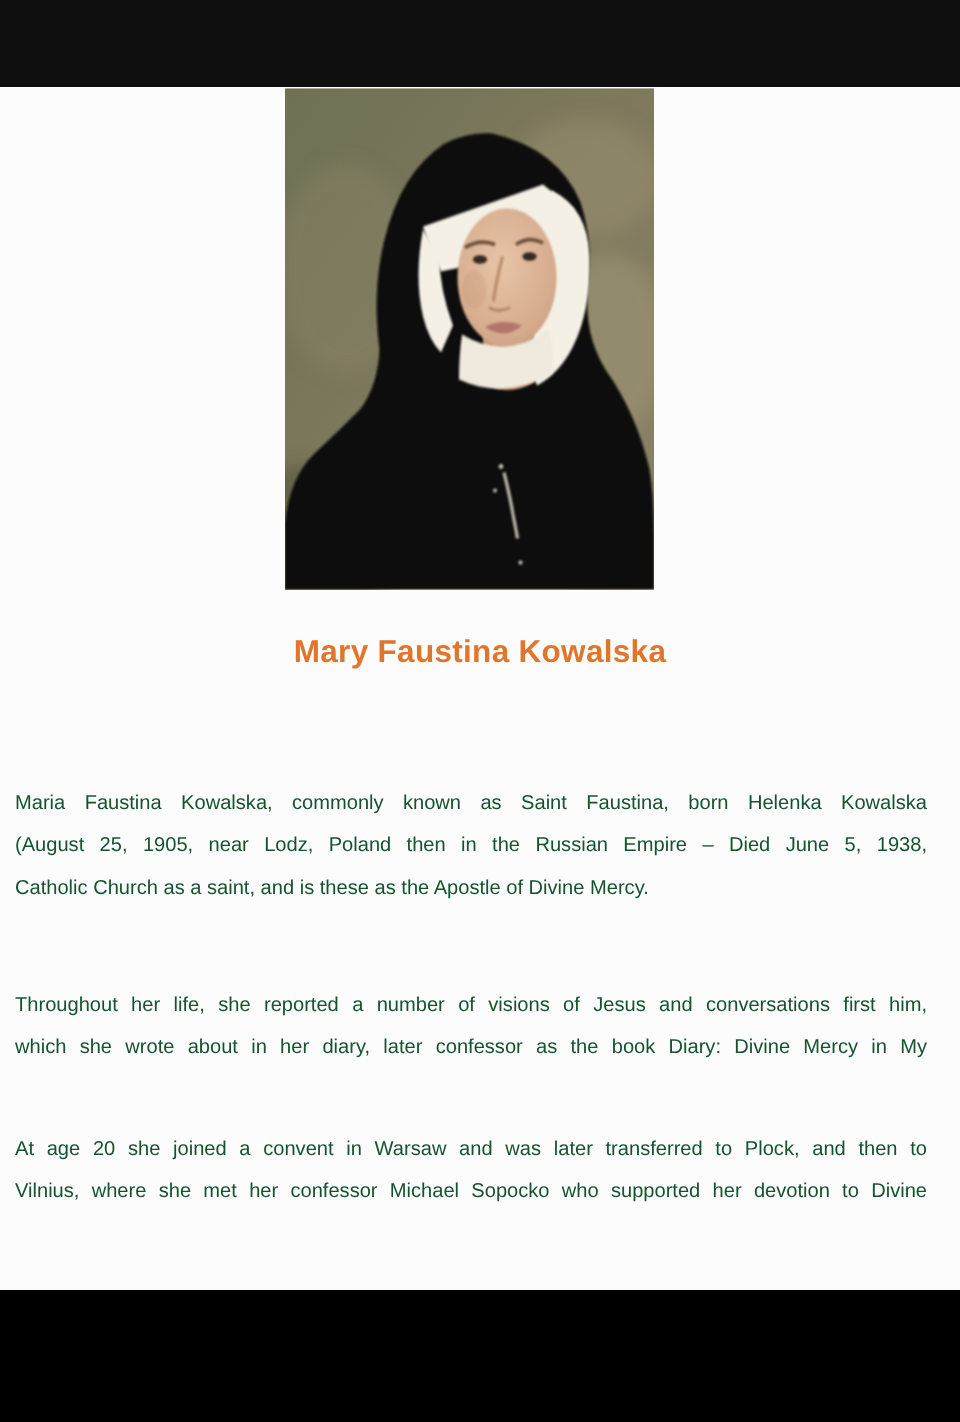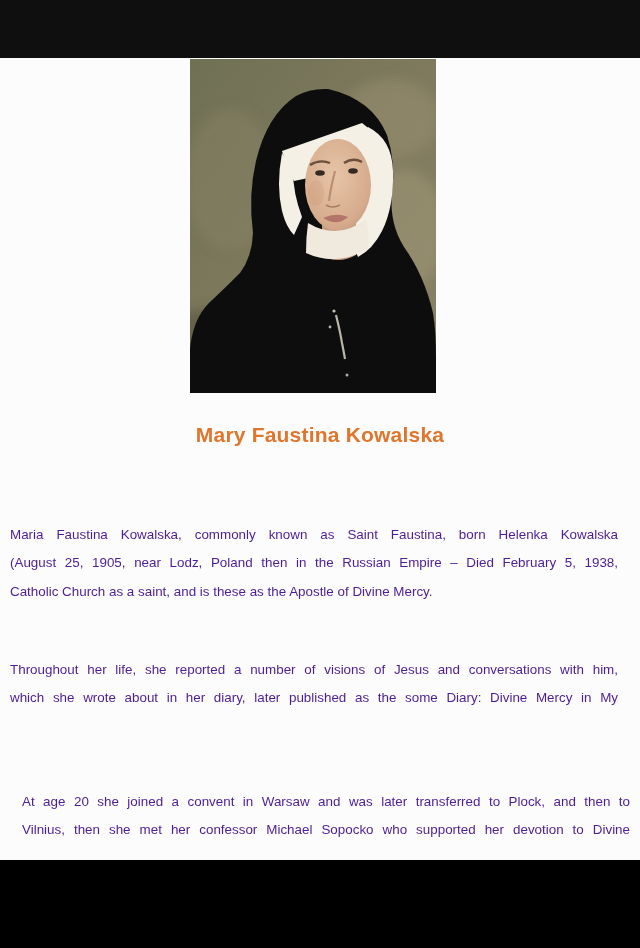--- a/index.html
+++ b/index.html
@@ -18,22 +18,22 @@
   .portrait{
     position:absolute;left:190px;top:59px;width:246px;height:334px;
     overflow:hidden;background:#7e7960;
   }
   .portrait svg{display:block;width:246px;height:334px;}
   .title{
     position:absolute;left:0;top:422px;width:640px;margin:0;
     text-align:center;font-size:21px;line-height:26px;font-weight:700;
     letter-spacing:.2px;color:#e0752c;
   }
-  .para{position:absolute;left:10px;width:608px;color:#4c1d95;}
-  .p1{top:521px;} .p2{top:656px;} .p3{top:788px;margin-left:12px;}
+  .para{position:absolute;left:10px;width:608px;color:#14532d;}
+  .p1{top:521px;} .p2{top:656px;} .p3{top:752px;}
   .ln{
     font-size:13.4px;line-height:28.4px;height:28.4px;
     text-align:justify;white-space:normal;overflow:hidden;
   }
   .ln.jl{text-align-last:justify;}
 </style>
 </head>
 <body>
 
 <div class="stage">
@@ -102,31 +102,31 @@
         <circle cx="140" cy="268" r="1.4" fill="#d8d3c4"></circle>
         <circle cx="157" cy="316" r="1.5" fill="#cfc9ba"></circle>
       </g>
     </svg>
   </div>
 
   <h1 class="title" style="color: rgb(224, 117, 44);">Mary Faustina Kowalska</h1>
 
   <div class="para p1">
     <div class="ln jl">Maria Faustina Kowalska, commonly known as Saint Faustina, born Helenka Kowalska</div>
-    <div class="ln jl">(August 25, 1905, near Lodz, Poland then in the Russian Empire – Died February 5, 1938,</div>
+    <div class="ln jl">(August 25, 1905, near Lodz, Poland then in the Russian Empire – Died June 5, 1938,</div>
     <div class="ln">Catholic Church as a saint, and is these as the Apostle of Divine Mercy.</div>
   </div>
 
   <div class="para p2">
-    <div class="ln jl">Throughout her life, she reported a number of visions of Jesus and conversations with him,</div>
-    <div class="ln jl">which she wrote about in her diary, later published as the some Diary: Divine Mercy in My</div>
+    <div class="ln jl">Throughout her life, she reported a number of visions of Jesus and conversations first him,</div>
+    <div class="ln jl">which she wrote about in her diary, later confessor as the book Diary: Divine Mercy in My</div>
   </div>
 
   <div class="para p3">
     <div class="ln jl">At age 20 she joined a convent in Warsaw and was later transferred to Plock, and then to</div>
-    <div class="ln jl">Vilnius, then she met her confessor Michael Sopocko who supported her devotion to Divine</div>
+    <div class="ln jl">Vilnius, where she met her confessor Michael Sopocko who supported her devotion to Divine</div>
   </div>
 
   <div class="bar bottom">
     <div class="smudge"></div>
   </div>
 
 </div>
 
 </body></html>

